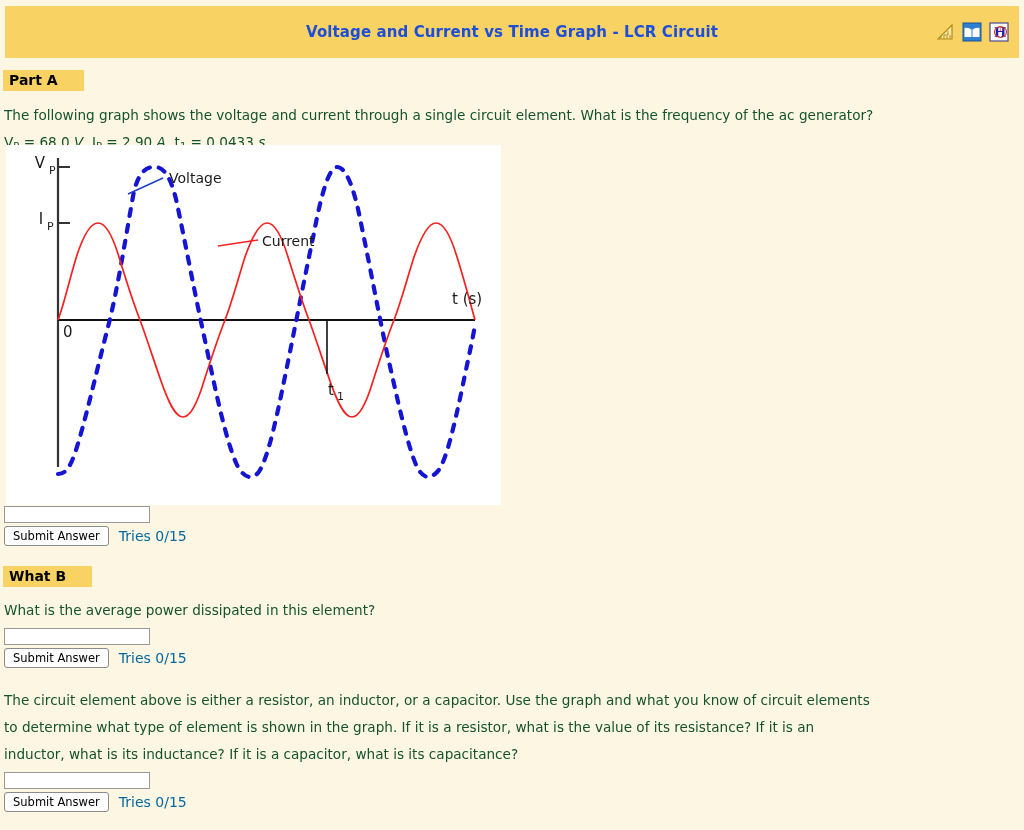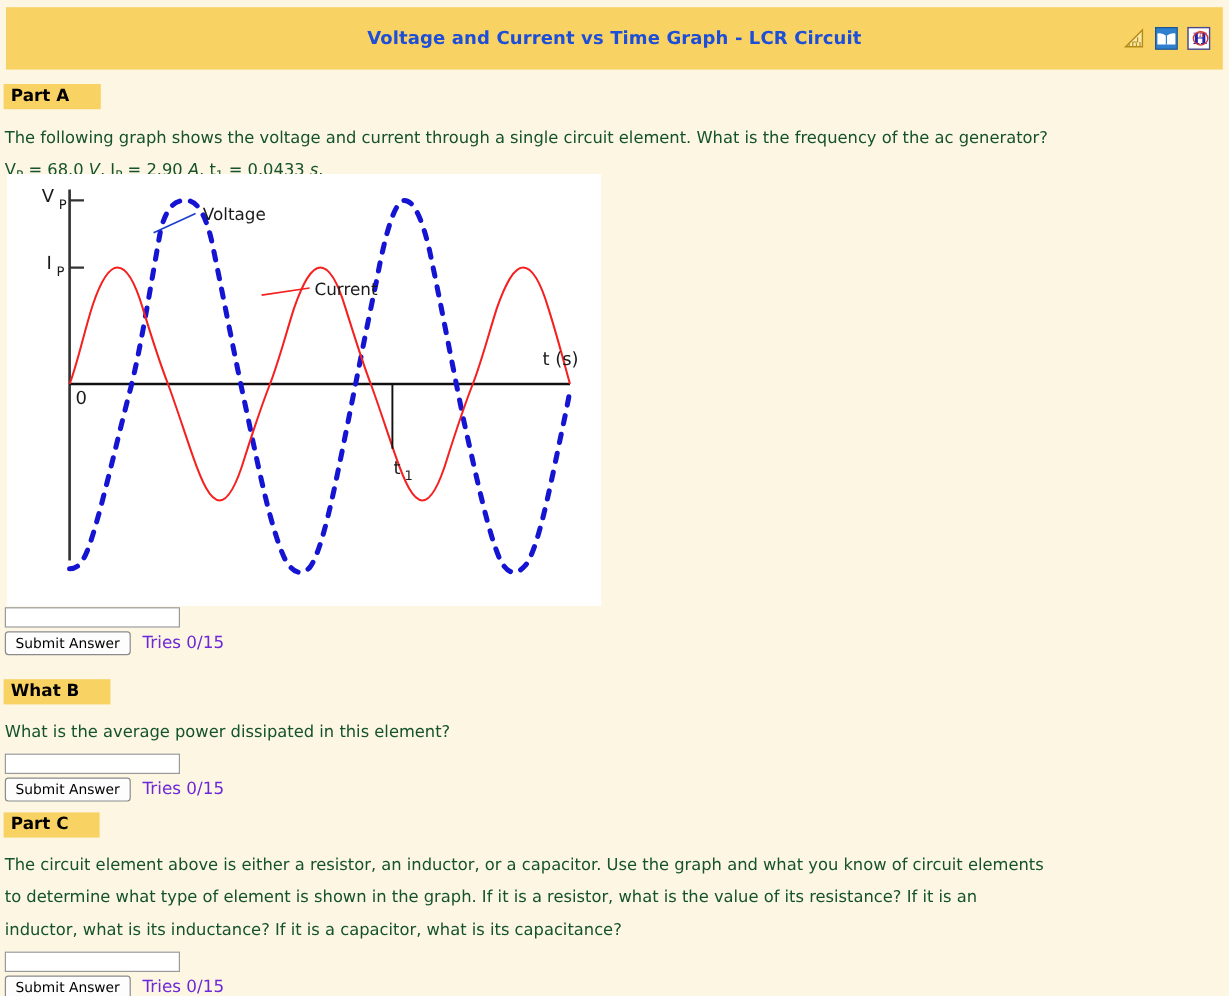--- a/index.html
+++ b/index.html
@@ -60,21 +60,21 @@
     font-family:"DejaVu Sans","Liberation Sans",sans-serif;
     font-size:11.5px;
     padding:2px 8px;
     background:#fdfdfd;
     border:1px solid #8b8b8b;
     border-radius:3px;
     color:#000;
     cursor:pointer;
     line-height:14px;
   }
-  .tries{font-size:14px;color:#6d28d9;}
+  .tries{font-size:14px;color:#0369a1;}
   
   .graph-box{
     position:absolute;
     left:6px;top:145px;width:495px;height:360px;
     background:#ffffff;
   }
   .graph-svg{display:block;width:495px;height:360px;}
   .axis-lbl{font-family:"DejaVu Sans","Liberation Sans",sans-serif;font-size:15px;fill:#1a1a1a;}
   .axis-lbl-sub{font-family:"DejaVu Sans","Liberation Sans",sans-serif;font-size:11px;fill:#1a1a1a;}
   .series-lbl{font-family:"DejaVu Sans","Liberation Sans",sans-serif;font-size:14px;fill:#1a1a1a;}
@@ -215,22 +215,19 @@
   </div>
   <p class="qtext" style="margin-top:10px;">What is the average power dissipated in this element?</p>
   <input class="answer-input" type="text" value="" style="margin-top: 4px;" placeholder="">
   <div class="submit-row">
     <button class="submit-btn">Submit Answer</button>
     <span class="tries">Tries 0/15</span>
   </div>
 </div>
 
 <div class="section" style="top:677px;">
-  <div style="padding-left:3px;">
-    <span class="part-label">Part C</span>
-  </div>
   <p class="qtext" style="margin-top:10px;padding-right:14px;">The circuit element above is either a resistor, an inductor, or a capacitor. Use the graph and what you know of circuit elements to determine what type of element is shown in the graph. If it is a resistor, what is the value of its resistance? If it is an inductor, what is its inductance? If it is a capacitor, what is its capacitance?</p>
   <input class="answer-input" type="text" value="" style="margin-top: 4px;" placeholder="">
   <div class="submit-row">
     <button class="submit-btn">Submit Answer</button>
     <span class="tries">Tries 0/15</span>
   </div>
 </div>
 
 </body></html>

